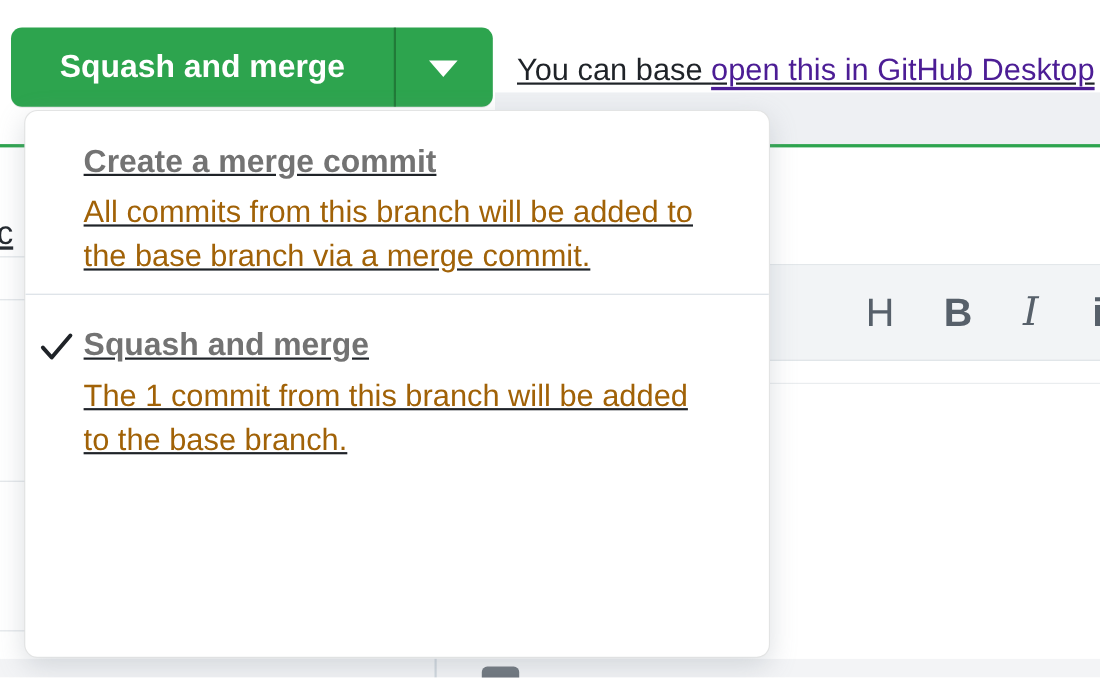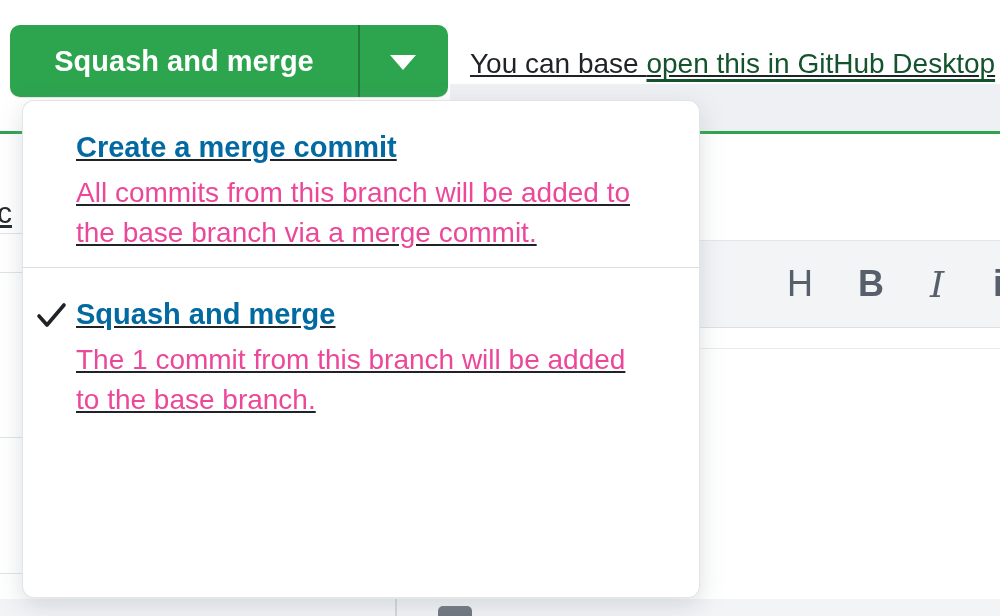--- a/index.html
+++ b/index.html
@@ -28,21 +28,21 @@
   .tb-i { left: 330px; font-family: "DejaVu Serif", serif; font-style: italic; font-weight: 500; }
   .tb-partial { left: 393px; font-weight: 700; }
   .line-348 { left: 600px; top: 348px; width: 400px; height: 1px; background: #e8ebee; }
   .bottom-strip { left: 0; top: 599px; width: 1000px; height: 17px; background: #f3f4f6; }
   .bottom-vline { left: 395px; top: 599px; width: 2px; height: 17px; background: #d0d7de; }
   .bottom-icon { left: 438px; top: 606px; width: 34px; height: 16px; background: #6e757d; border-radius: 5px; }
 
   
   .hint-row { left: 470px; top: 48px; font-size: 28px; white-space: nowrap; }
   .hint-row a {
-    color: #14532d; text-decoration: underline;
+    color: #4c1d95; text-decoration: underline;
     text-decoration-thickness: 3px; text-underline-offset: 6px;
   }
 
   
   .merge-btn {
     left: 10px; top: 25px; width: 438px; height: 72px;
     background: #2da44e; border-radius: 10px;
     box-shadow: 0 1px 0 rgba(27,31,36,0.1);
   }
   .merge-btn-label {
@@ -63,23 +63,23 @@
     left: 22px; top: 100px; width: 678px; height: 498px;
     background: #ffffff; border: 1px solid rgba(27,31,36,0.12); border-radius: 12px;
     box-shadow: 0 8px 24px rgba(140,149,159,0.3);
     overflow: hidden;
   }
   .menu-item { position: relative; padding: 26px 45px 0 53px; cursor: pointer; }
   .menu-item + .menu-item { border-top: 1px solid #d8dee4; }
   .mi-1 { height: 166px; }
   .mi-2 { height: 168px; }
   .mi-3 { height: 162px; }
-  .mi-title { font-size: 29px; font-weight: 600; line-height: 40px; color: #0369a1; }
+  .mi-title { font-size: 29px; font-weight: 600; line-height: 40px; color: #737373; }
   .mi-desc {
-    margin-top: 6px; font-size: 28px; line-height: 40px; color: #ec4899;
+    margin-top: 6px; font-size: 28px; line-height: 40px; color: #a16207;
     white-space: pre-line; max-width: 600px;
   }
   .check { position: absolute; left: 13px; top: 33px; }
 </style>
 </head>
 <body>
 
 <div class="abs gray-band"></div>
 <div class="abs green-line"></div>
 <div class="abs c-fragment">c</div>

